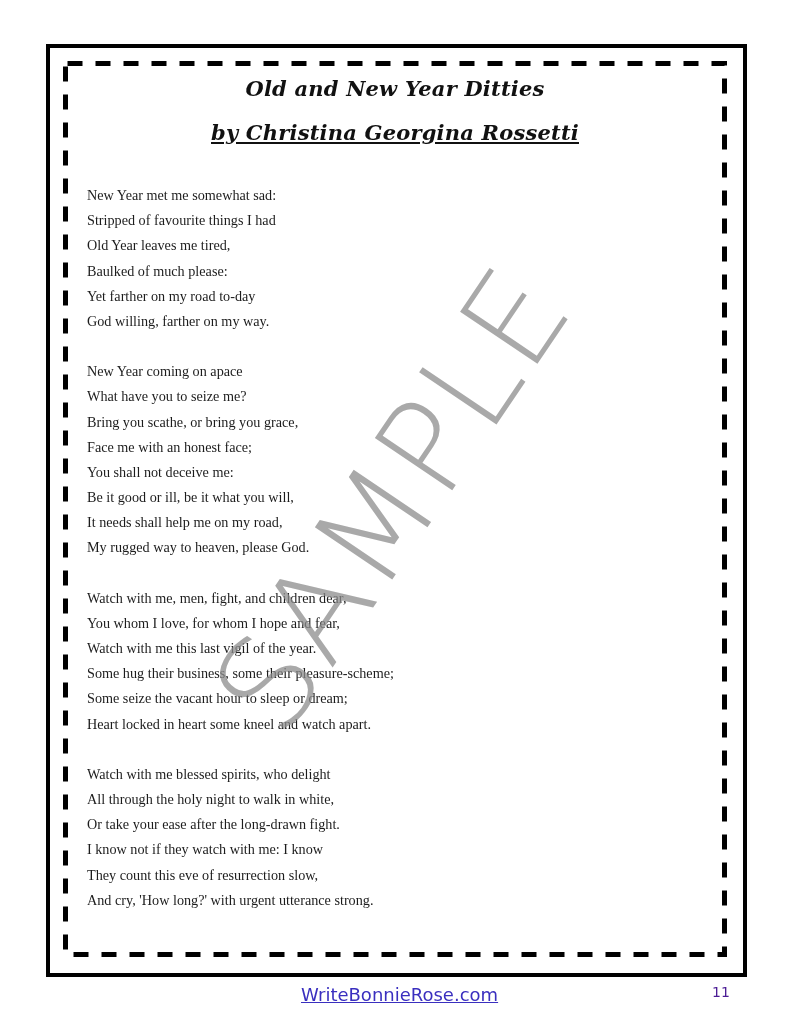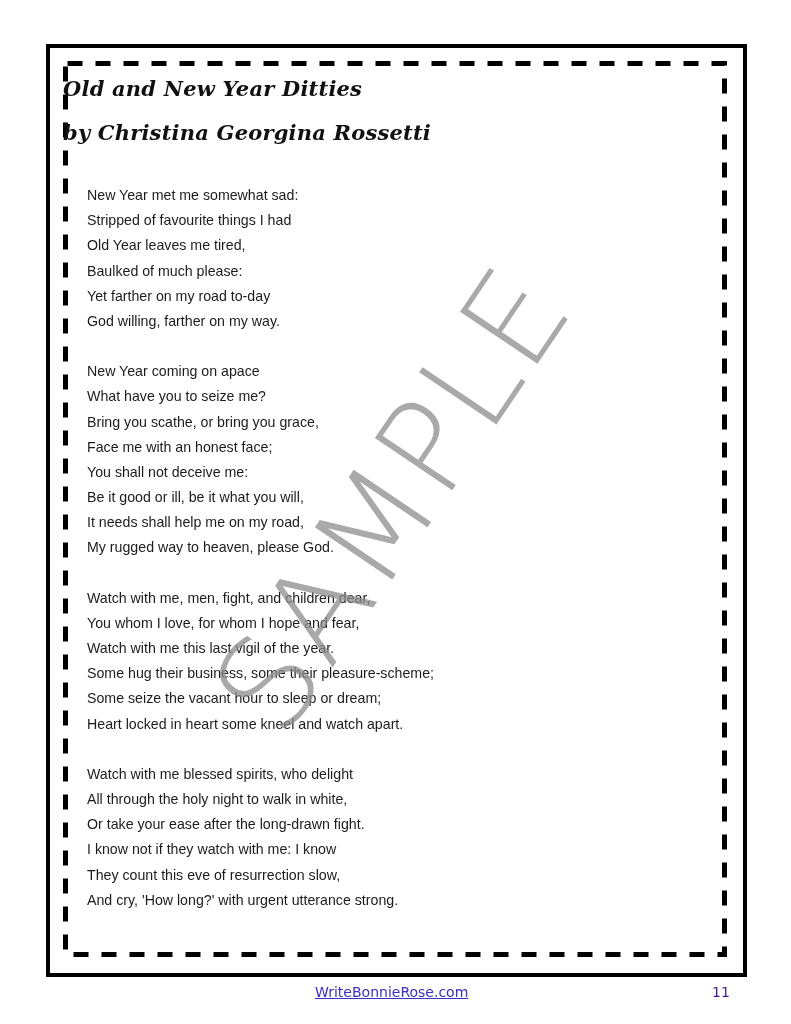--- a/index.html
+++ b/index.html
@@ -36,50 +36,52 @@
       position: absolute;
       left: 0;
       top: 0;
       overflow: visible;
     }
     .title-block {
       position: absolute;
       left: 63px;
       top: 74px;
       width: 664px;
+      text-align: center;
     }
     .title {
       font-family: "DejaVu Serif", serif;
       font-size: 21px;
       line-height: 30px;
       color: #111;
       margin: 0;
       font-style: italic;
       letter-spacing: 0.2px;
     }
     .subtitle {
       font-family: "DejaVu Serif", serif;
       font-size: 21px;
       line-height: 30px;
       color: #111;
       margin: 14px 0 0 0;
       font-style: italic;
       letter-spacing: 0.2px;
+      text-decoration: underline;
     }
     .poem {
       position: absolute;
       left: 87px;
       top: 183px;
       width: 600px;
     }
     .stanza {
       margin: 0 0 25px 0;
     }
     .line {
-      font-family: Liberation Sans, sans-serif;
+      font-family: Liberation Serif, serif;
       font-size: 14.2px;
       line-height: 25.2px;
       height: 25.2px;
       white-space: nowrap;
       color: #1c1c1c;
     }
     .watermark {
       position: absolute;
       left: 392px;
       top: 500px;
@@ -89,24 +91,24 @@
       font-weight: 300;
       color: rgba(140, 140, 140, 0.75);
       letter-spacing: 2px;
       white-space: nowrap;
       pointer-events: none;
       -webkit-text-stroke: 0px;
       font-stretch: condensed;
     }
     .footer-link {
       position: absolute;
-      left: 315px;
+      left: 301px;
       top: 984px;
       font-family: "DejaVu Sans", sans-serif;
-      font-size: 14px;
+      font-size: 18px;
       color: #3a2fbf;
       text-decoration: underline;
     }
     .page-number {
       position: absolute;
       left: 712px;
       top: 984px;
       font-family: "DejaVu Sans", sans-serif;
       font-size: 14px;
       color: #4c1d95;

